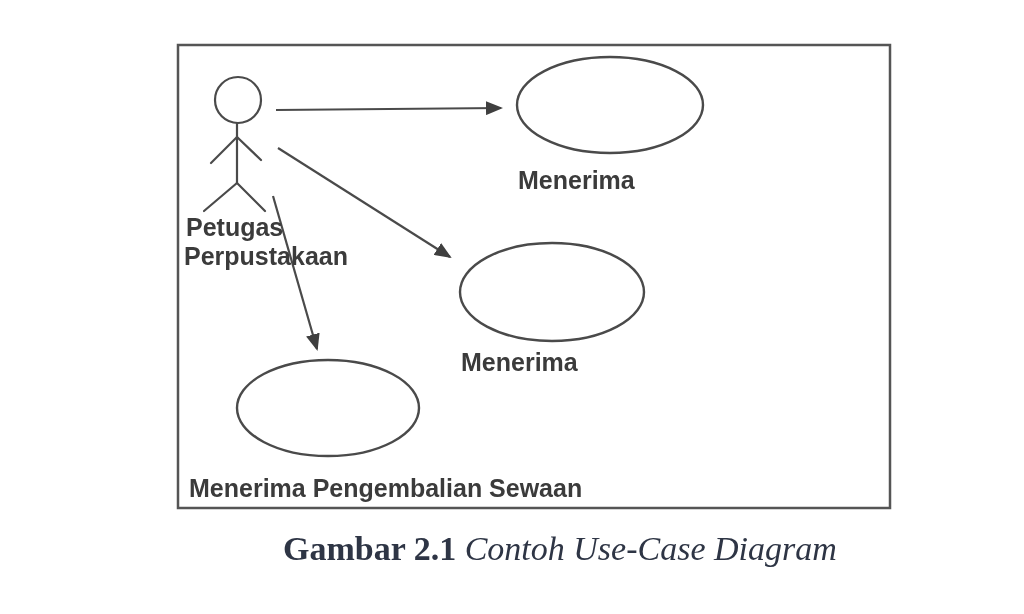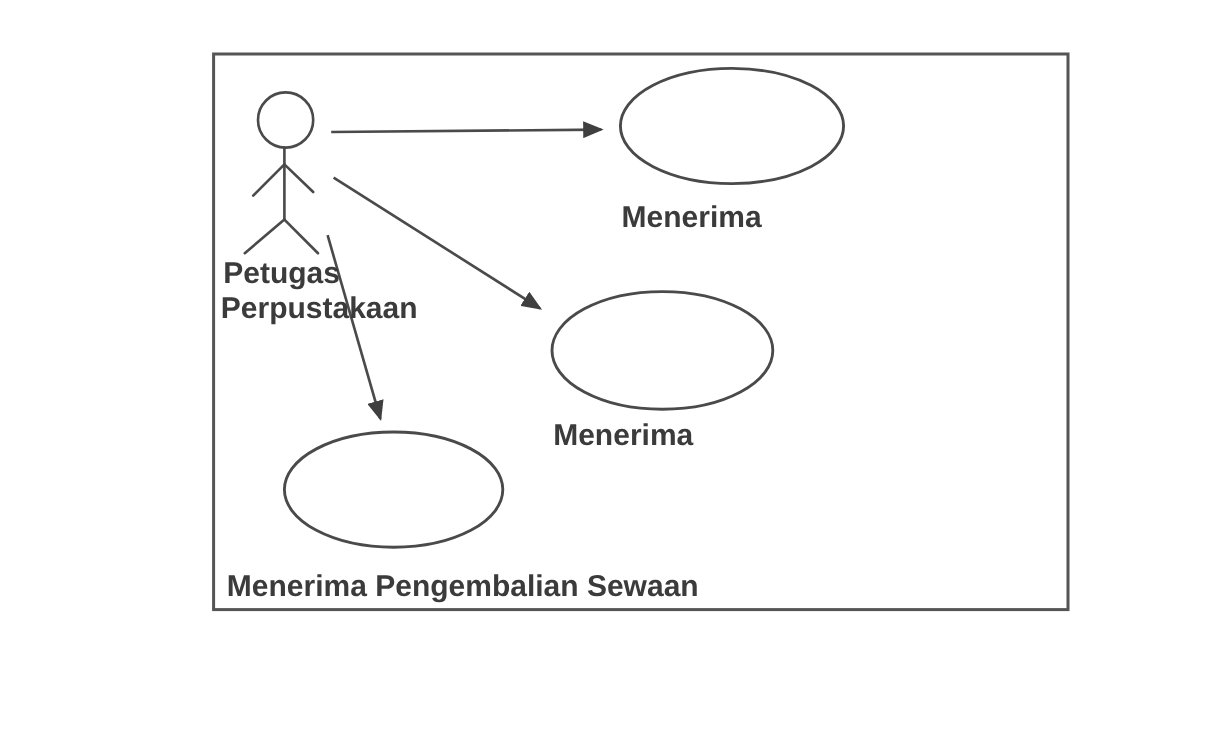--- a/index.html
+++ b/index.html
@@ -81,14 +81,18 @@
       </g>
 
       <text x="186" y="236">Petugas</text>
       <text x="184" y="265">Perpustakaan</text>
       <text x="518" y="189">Menerima</text>
       <text x="461" y="371">Menerima</text>
       <text x="189" y="497">Menerima Pengembalian Sewaan</text>
     </svg>
   </div>
 
+  <div class="caption">
+    <span class="fig-label">Gambar 2.1</span>
+    <span class="fig-title">Contoh Use-Case Diagram</span>
+  </div>
 
 </div>
 
 </body></html>

